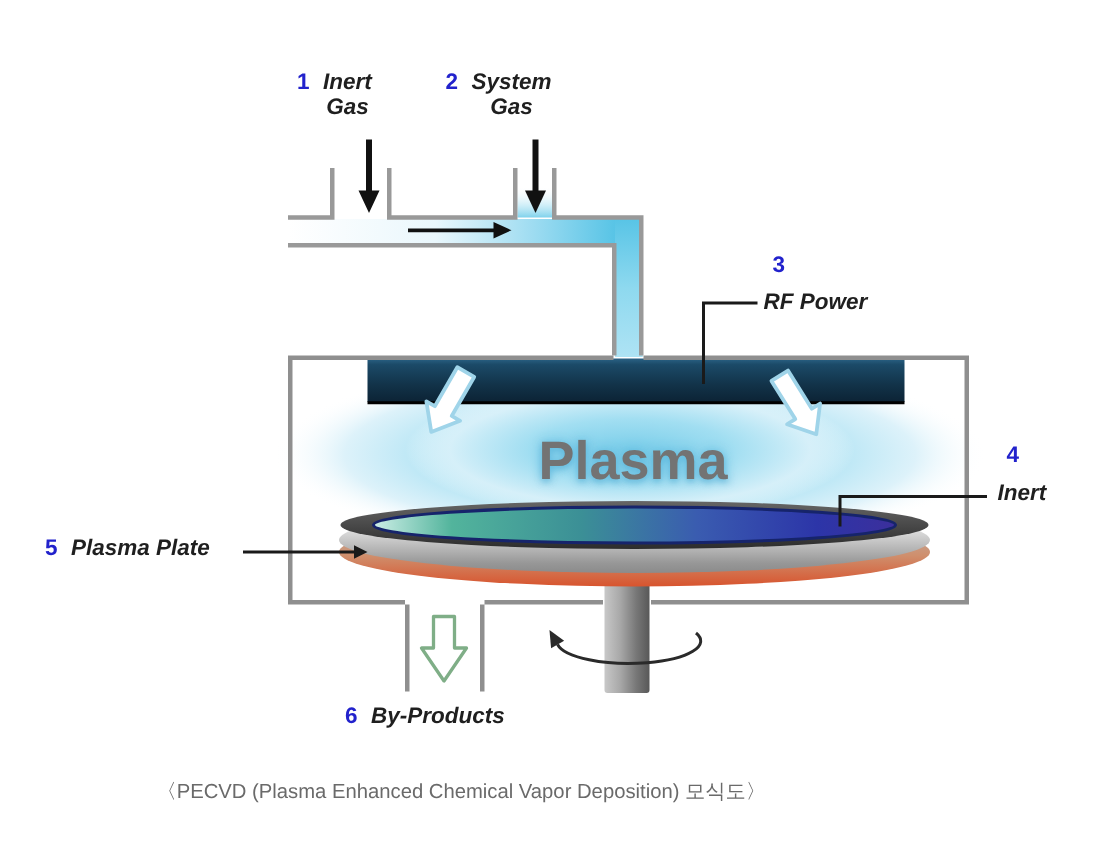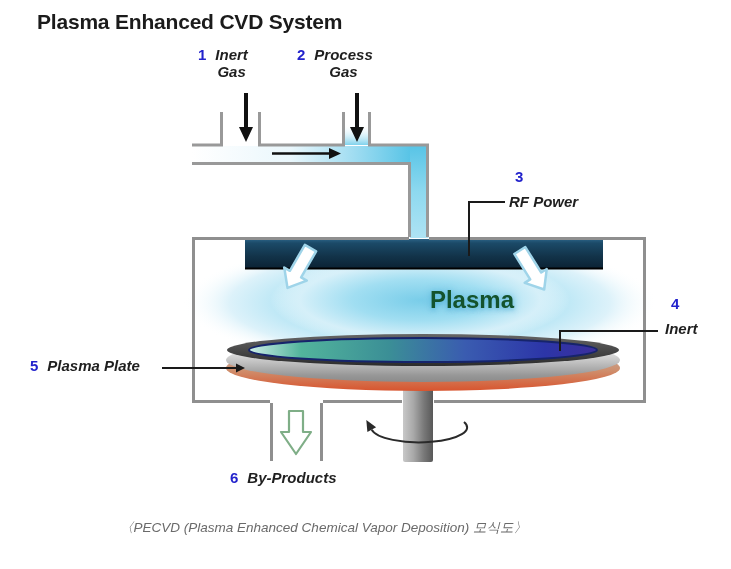--- a/index.html
+++ b/index.html
@@ -13,27 +13,27 @@
     color:#1b1b1b;letter-spacing:-0.2px;white-space:nowrap;
   }
   .lbl{position:absolute;display:flex;gap:9px;align-items:flex-start;
        font-size:15px;font-weight:bold;color:#1f1f1f;line-height:17px;white-space:nowrap;}
   .lbl .num{color:#2222cc;}
   .lbl .t{text-align:center;font-style:italic;}
   .lbl-col{display:block;}
   .lbl-col .num{display:block;margin-left:6px;}
   .lbl-col .t{display:block;margin-top:8px;text-align:left;}
   .plasma-text{
-    position:absolute;left:330px;top:286px;width:184px;text-align:right;
-    font-size:24px;font-weight:bold;color:#14532d;
+    position:absolute;left:330px;top:286px;width:184px;text-align:center;
+    font-size:36px;font-weight:bold;color:#737373;
     text-shadow:0 0 8px rgba(96,188,226,0.95),0 2px 4px rgba(70,160,200,0.55);
   }
   .caption{
-    position:absolute;left:16px;top:519px;width:615px;text-align:center;
-    font-size:13.5px;color:#6a6a6a;font-style:italic;
+    position:absolute;left:0;top:519px;width:615px;text-align:center;
+    font-size:13.5px;color:#6a6a6a;
   }
 </style>
 </head>
 <body>
 
 <div id="stage">
 
   <svg id="diagram-svg" width="731" height="569" viewBox="0 0 731 569">
     <defs>
       <linearGradient id="gradPipeH" x1="0" y1="0" x2="1" y2="0">
@@ -159,33 +159,32 @@
     <polygon points="289,411 303,411 303,432 311,432 296,454 281,432 289,432" fill="#ffffff" stroke="#7fae87" stroke-width="2.2" stroke-linejoin="round"></polygon>
 
     <path d="M505 202 H469 V256" stroke="#1a1a1a" stroke-width="2" fill="none"></path>
     <path d="M658 331 H560 V351" stroke="#1a1a1a" stroke-width="2" fill="none"></path>
     <g>
       <line x1="162" y1="368" x2="236" y2="368" stroke="#1a1a1a" stroke-width="2"></line>
       <polygon points="236,363.5 236,372.5 245,368" fill="#1a1a1a"></polygon>
     </g>
   </svg>
 
-  <div class="title">Plasma Enhanced CVD System</div>
 
   <div class="plasma-text">Plasma</div>
 
   <div class="lbl" style="left:198px;top:46px;">
     <span class="num">1</span>
     <span class="t"><span>Inert</span><br>
       <span>Gas</span></span>
   </div>
 
   <div class="lbl" style="left:297px;top:46px;">
     <span class="num">2</span>
-    <span class="t"><span>Process</span><br>
+    <span class="t"><span>System</span><br>
       <span>Gas</span></span>
   </div>
 
   <div class="lbl lbl-col" style="left:509px;top:168px;">
     <span class="num">3</span>
     <span class="t">RF Power</span>
   </div>
 
   <div class="lbl lbl-col" style="left:665px;top:295px;">
     <span class="num">4</span>

